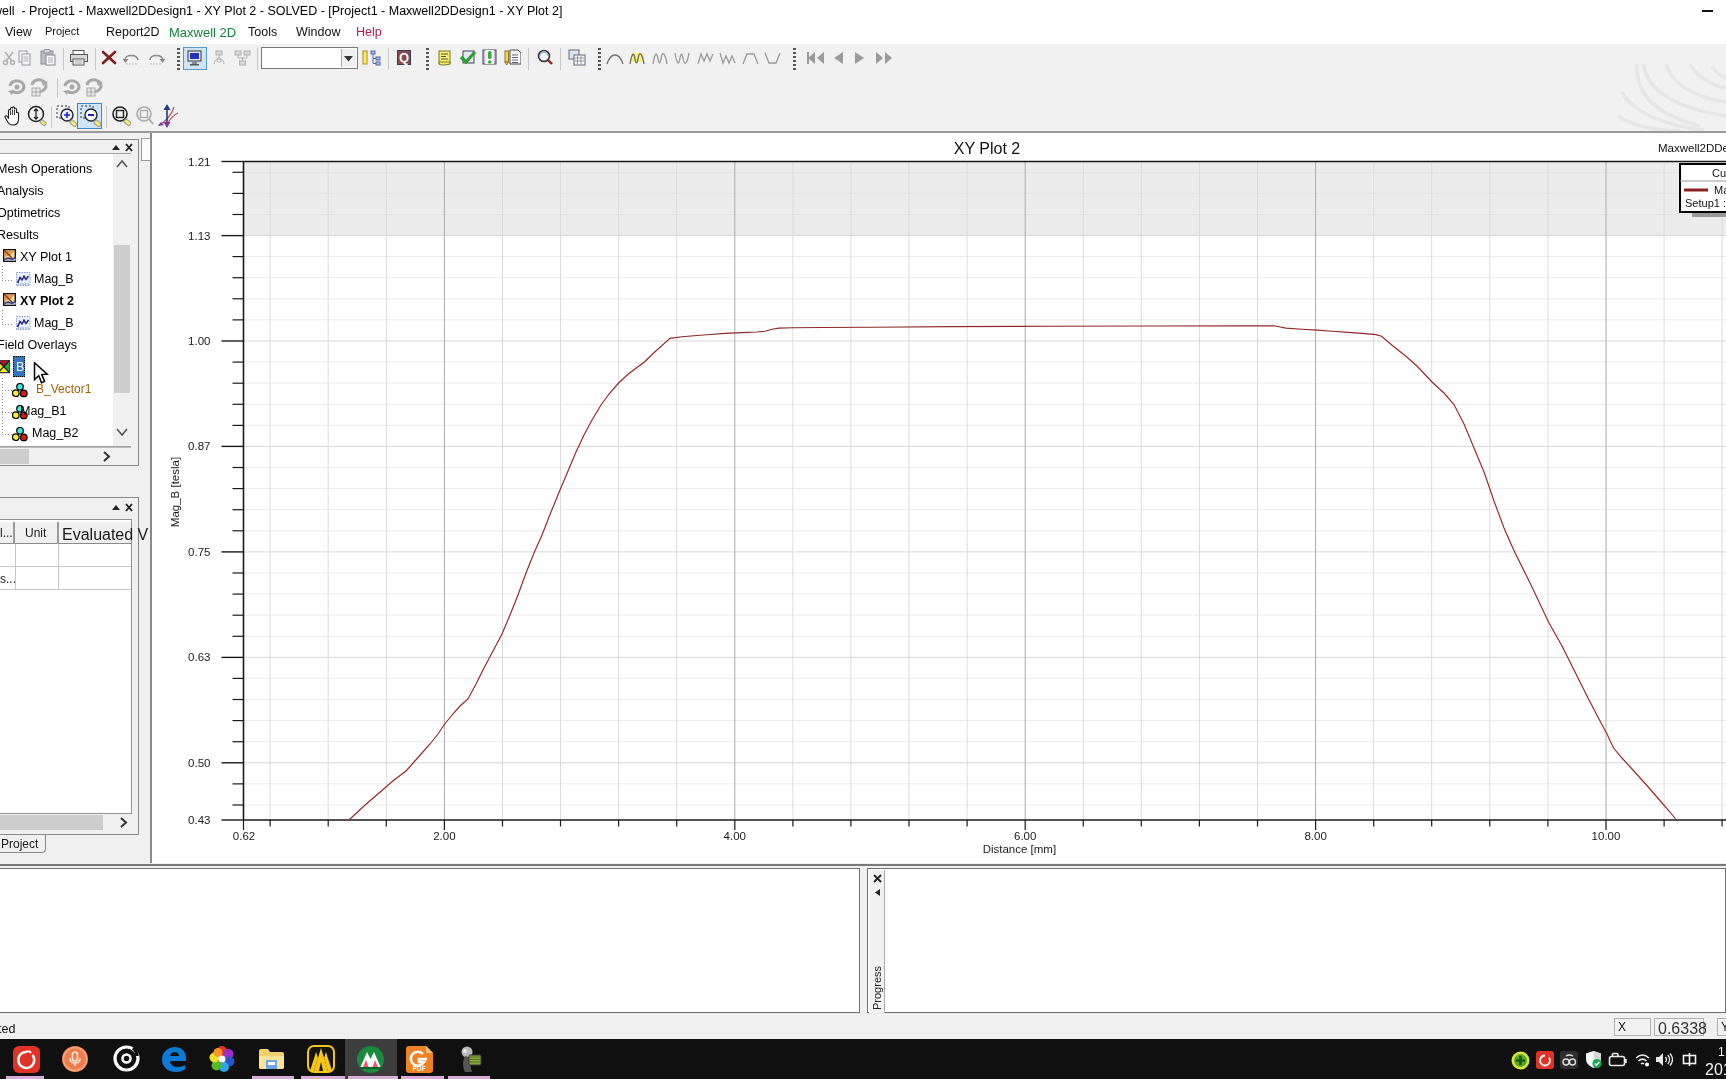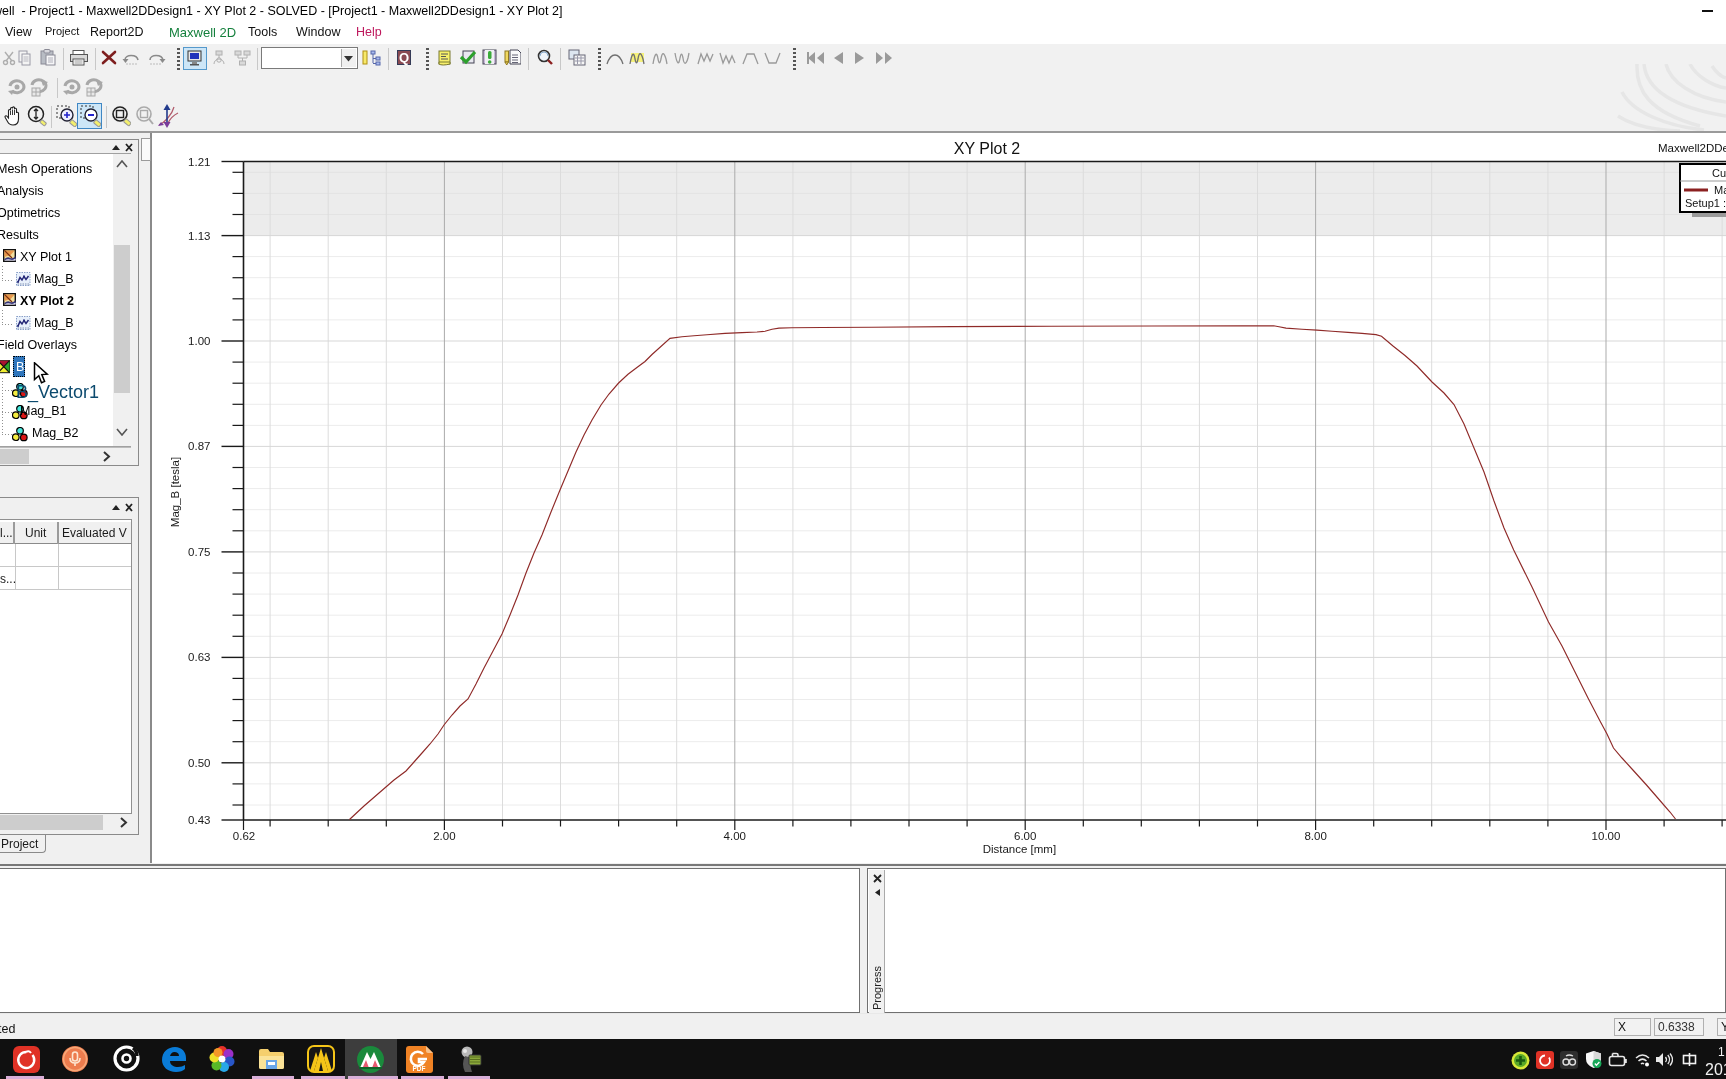--- a/index.html
+++ b/index.html
@@ -7,21 +7,21 @@
 .txt{position:absolute;white-space:nowrap;color:#1a1a1a}
 </style></head><body>
 
 <div class="abs" style="left:0;top:0;width:1726px;height:22px;background:#ffffff">
  <div class="txt" style="left:-7px;top:4px;font-size:12.5px;color:#000">well&nbsp;&nbsp;-&nbsp;Project1&nbsp;-&nbsp;Maxwell2DDesign1&nbsp;-&nbsp;XY&nbsp;Plot&nbsp;2&nbsp;-&nbsp;SOLVED&nbsp;-&nbsp;[Project1&nbsp;-&nbsp;Maxwell2DDesign1&nbsp;-&nbsp;XY&nbsp;Plot&nbsp;2]</div>
  <div class="abs" style="left:1702px;top:10px;width:11px;height:2px;background:#111"></div>
 </div>
 <div class="abs" style="left:0;top:22px;width:1726px;height:22px;background:#ffffff">
  <div class="txt" style="left:5px;top:3px;font-size:12.5px;color:#111;letter-spacing:0">View</div>
  <div class="txt" style="left:45px;top:3px;font-size:11px;color:#111">Project</div>
- <div class="txt" style="left:90px;top:3px;font-size:12.5px;color:#111">Report2D</div>
+ <div class="txt" style="left:106px;top:3px;font-size:12.5px;color:#111">Report2D</div>
  <div class="txt" style="left:169px;top:3px;font-size:13px;color:#15803d">Maxwell 2D</div>
  <div class="txt" style="left:248px;top:3px;font-size:12.5px;color:#111">Tools</div>
  <div class="txt" style="left:296px;top:3px;font-size:12.5px;color:#111">Window</div>
  <div class="txt" style="left:356px;top:3px;font-size:12.5px;color:#be185d">Help</div>
 </div>
 
 <div class="abs" style="left:0;top:44px;width:1726px;height:89px;background:#f1f1f1;border-bottom:2px solid #9a9a9a">
 <svg class="abs" style="left:1600px;top:20px" width="126" height="67">
  <g fill="none" stroke="#e6e6e6" stroke-width="3.5">
  <path d="M 37 0 C 36 26, 48 48, 100 62"></path>
@@ -371,21 +371,21 @@
 <div class="abs" style="left:2px;top:324px;width:11px;height:1px;background:repeating-linear-gradient(90deg,#909090 0 1px,transparent 1px 3px)"></div>
 <div class="abs" style="left:2px;top:378px;width:1px;height:56px;background:repeating-linear-gradient(#909090 0 1px,transparent 1px 3px)"></div>
 <div class="abs" style="left:2px;top:390px;width:10px;height:1px;background:repeating-linear-gradient(90deg,#909090 0 1px,transparent 1px 3px)"></div>
 <div class="abs" style="left:2px;top:412px;width:10px;height:1px;background:repeating-linear-gradient(90deg,#909090 0 1px,transparent 1px 3px)"></div>
 <div class="abs" style="left:2px;top:434px;width:10px;height:1px;background:repeating-linear-gradient(90deg,#909090 0 1px,transparent 1px 3px)"></div>
 <svg class="abs" style="left:12px;top:383px" width="16" height="15">
 <circle cx="8" cy="3.8" r="3.3" fill="#45e8dc" stroke="#000" stroke-width="1.2"></circle>
 <circle cx="3.8" cy="10.2" r="3.3" fill="#f4ec40" stroke="#000" stroke-width="1.2"></circle>
 <circle cx="11.8" cy="10.4" r="3.3" fill="#dd1515" stroke="#000" stroke-width="1.2"></circle>
   </svg>
-<div class="txt" style="left:16px;top:382px;font-size:18px;color:#0c4a6e">B_Vector1</div>
+<div class="txt" style="left:36px;top:382px;font-size:12px;color:#a16207">B_Vector1</div>
 <svg class="abs" style="left:12px;top:405px" width="16" height="15">
 <circle cx="8" cy="3.8" r="3.3" fill="#45e8dc" stroke="#000" stroke-width="1.2"></circle>
 <circle cx="3.8" cy="10.2" r="3.3" fill="#f4ec40" stroke="#000" stroke-width="1.2"></circle>
 <circle cx="11.8" cy="10.4" r="3.3" fill="#dd1515" stroke="#000" stroke-width="1.2"></circle>
   </svg>
 <div class="txt" style="left:20px;top:404px;font-size:12.5px;color:#000">Mag_B1</div>
 <svg class="abs" style="left:12px;top:427px" width="16" height="15">
 <circle cx="8" cy="3.8" r="3.3" fill="#45e8dc" stroke="#000" stroke-width="1.2"></circle>
 <circle cx="3.8" cy="10.2" r="3.3" fill="#f4ec40" stroke="#000" stroke-width="1.2"></circle>
 <circle cx="11.8" cy="10.4" r="3.3" fill="#dd1515" stroke="#000" stroke-width="1.2"></circle>
@@ -396,21 +396,21 @@
  <svg class="abs" style="right:4px;top:5px" width="26" height="9">
    <path d="M4 7 l4-5 l4 5 Z" fill="#222"></path>
    <path d="M18 1 l6 7 M24 1 l-6 7" stroke="#222" stroke-width="1.8"></path>
  </svg>
  <div class="abs" style="left:0;top:21px;width:132px;height:295px;background:#fff;border:1px solid #909090;border-left:none">
   <div class="abs" style="left:0;top:2px;width:131px;height:22px;background:#f0f0f0;border-bottom:1px solid #8a8a8a">
     <div class="abs" style="left:0;top:0;width:15px;height:22px;border-right:2px solid #9a9a9a"></div>
     <div class="abs" style="left:15px;top:0;width:44px;height:22px;border-right:2px solid #9a9a9a"></div>
     <div class="txt" style="left:0px;top:4px;font-size:12px">l...</div>
     <div class="txt" style="left:25px;top:4px;font-size:12px">Unit</div>
-    <div class="txt" style="left:62px;top:4px;font-size:12px">Evaluated V</div>
+    <div class="txt" style="left:62px;top:4px;font-size:16px">Evaluated V</div>
   </div>
   <div class="abs" style="left:0;top:24px;width:131px;height:23px;border-bottom:1px solid #c8c8c8"></div>
   <div class="abs" style="left:0;top:47px;width:131px;height:23px;border-bottom:1px solid #c8c8c8"></div>
   <div class="abs" style="left:15px;top:24px;width:1px;height:46px;background:#c8c8c8"></div>
   <div class="abs" style="left:58px;top:24px;width:1px;height:46px;background:#c8c8c8"></div>
   <div class="txt" style="left:0px;top:52px;font-size:12px">s...</div>
  </div>
  <div class="abs" style="left:0;top:316px;width:132px;height:17px;background:#f0f0f0">
    <div class="abs" style="left:0;top:1px;width:103px;height:15px;background:#cdcdcd"></div>
    <svg class="abs" style="left:119px;top:3px" width="9" height="11">
@@ -588,21 +588,21 @@
     <div class="txt" style="left:2px;top:140px;font-size:11px;color:#222;transform:rotate(-90deg);transform-origin:0 0">Progress</div>
   </div>
 </div>
 
 <div class="abs" style="left:0;top:1013px;width:1726px;height:26px;background:#f0f0f0;border-top:1px solid #e8e8e8">
  <div class="txt" style="left:-2px;top:8px;font-size:12.5px;color:#111">ted</div>
  <div class="abs" style="left:1614px;top:4px;width:37px;height:18px;background:#f2f2f2;border:1px solid #b0b0b0">
    <div class="txt" style="left:3px;top:1px;font-size:12px;color:#111">X</div>
     </div>
  <div class="abs" style="left:1654px;top:4px;width:50px;height:18px;background:#f2f2f2;border:1px solid #b0b0b0">
-   <div class="txt" style="left:3px;top:1px;font-size:12px;color:#333">0.6338</div>
+   <div class="txt" style="left:3px;top:1px;font-size:16px;color:#333">0.6338</div>
     </div>
  <div class="abs" style="left:1717px;top:4px;width:20px;height:18px;background:#f2f2f2;border:1px solid #b0b0b0">
    <div class="txt" style="left:3px;top:1px;font-size:12px;color:#111">Y</div>
     </div>
 </div>
 
 <div class="abs" style="left:0;top:1039px;width:1726px;height:40px;background:#101010"></div>
 <div class="abs" style="left:345px;top:1039px;width:52px;height:40px;background:#3d3d3d"></div>
 <div class="abs" style="left:6px;top:1076px;width:38px;height:3px;background:#d8aed8"></div>
 <div class="abs" style="left:252px;top:1076px;width:42px;height:3px;background:#d8aed8"></div>

